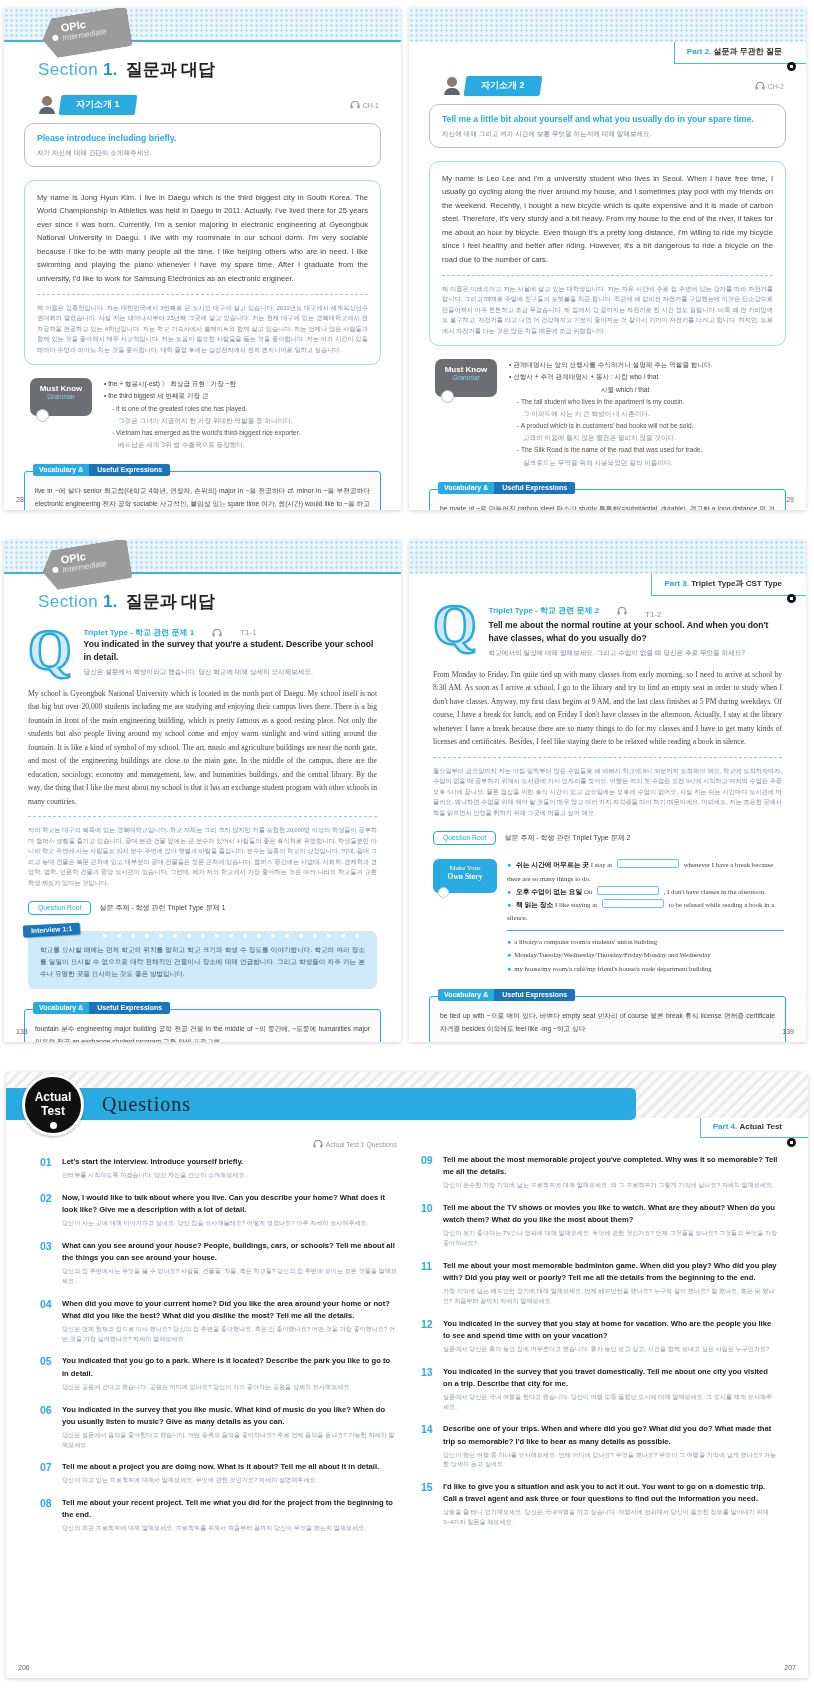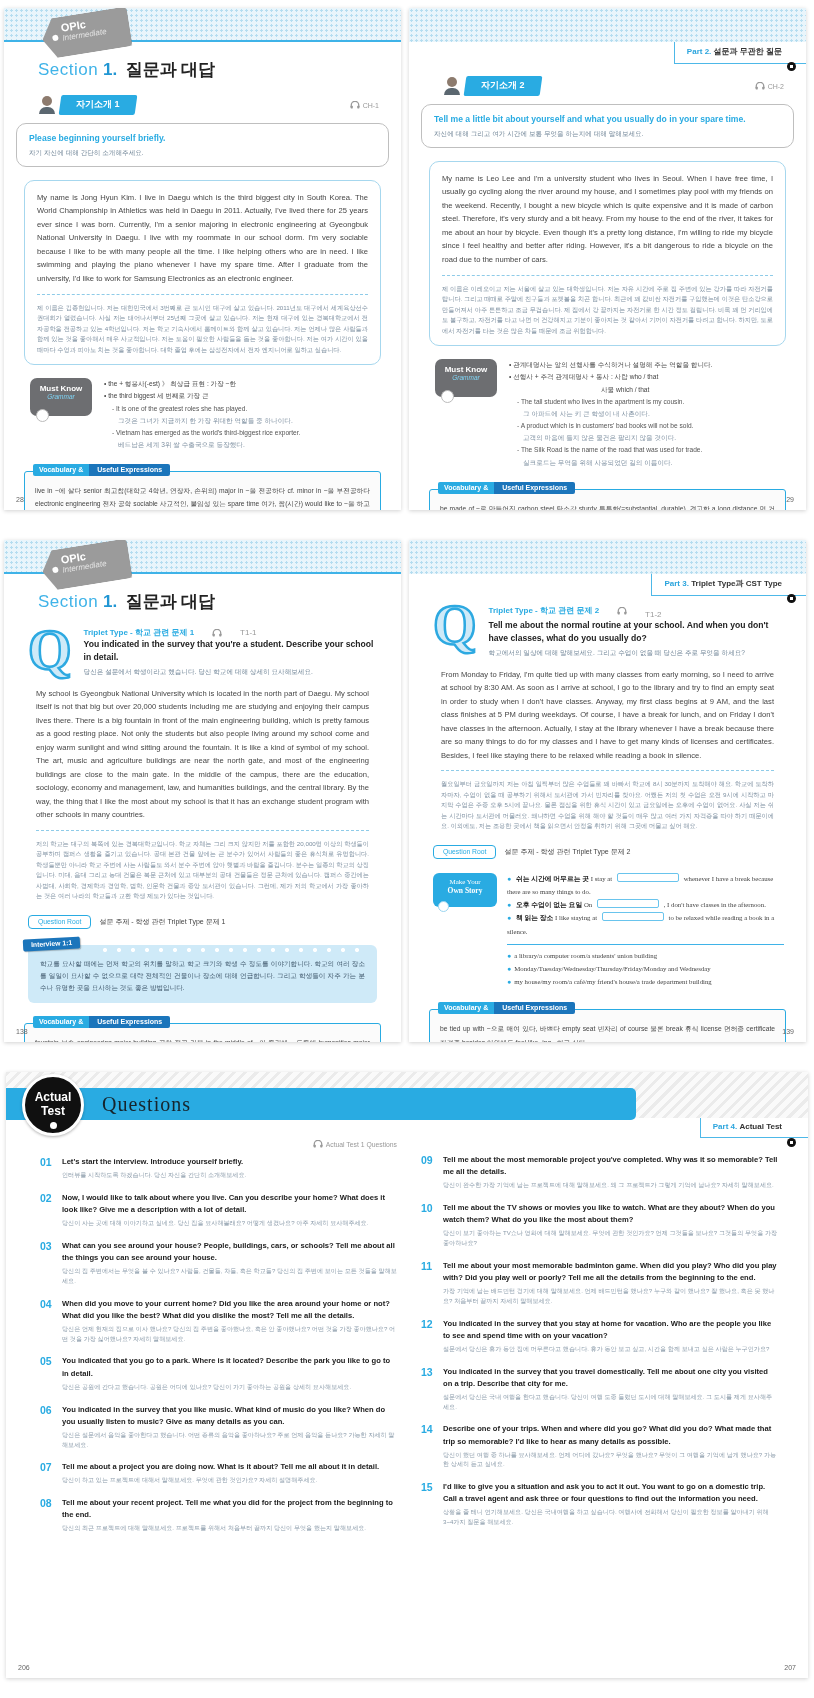--- a/index.html
+++ b/index.html
@@ -43,21 +43,21 @@
   .badge-row { display:flex; align-items:center; margin:14px 22px 0 34px; }
   .avatar { width:18px; height:18px; margin-right:4px; position:relative; }
   .avatar .head { width:10px; height:10px; border-radius:50%; background:#8d7b6e; margin:0 auto; }
   .avatar .body { width:16px; height:7px; border-radius:7px 7px 0 0; background:#5b6770; margin:1px auto 0; }
   .badge { background:#29abe2; color:#fff; font-size:9px; font-weight:bold;
            padding:3px 16px 4px; transform:skewX(-8deg); border-radius:2px; }
   .badge > span { display:inline-block; transform:skewX(8deg); }
   .audio { margin-left:auto; display:flex; align-items:center; gap:3px;
            color:#999; font-size:7px; }
 
-  .qbox { border:1.5px solid #bfbfbf; border-radius:10px; margin:8px 12px 0; padding:8px 12px; }
+  .qbox { border:1.5px solid #bfbfbf; border-radius:10px; margin:8px 20px 0; padding:8px 12px; }
   .qbox .qe { color:#29abe2; font-weight:bold; font-size:8.6px; line-height:1.5; }
   .qbox .qk { color:#6f8496; font-size:6.6px; margin-top:4px; }
 
   .abox { border:1.5px solid #a6d7ee; border-radius:10px; margin:13px 20px 0; padding:10px 12px 9px; }
   .en-p { color:#454545; font-size:7.6px; line-height:1.78; text-align:justify; }
   .ko-p { color:#7d8fa0; font-size:6.2px; line-height:1.7; text-align:justify; }
   .dash { border-top:1px dashed #8ecbe8; margin:8px 0; }
 
   .mk { display:flex; margin:13px 24px 0 26px; }
   .mk-badge { flex-shrink:0; width:62px; height:38px; background:#6d6e71; border-radius:7px;
@@ -82,21 +82,21 @@
 
   .pageno { position:absolute; bottom:7px; font-size:7px; color:#666; }
   .pageno.l { left:12px; } .pageno.r { right:12px; }
 
   .qrow { display:flex; margin:14px 22px 0 24px; }
   .bigQ { font-family:"Liberation Serif", serif; font-size:56px; line-height:.85; font-weight:bold;
           color:#cfeaf8; -webkit-text-stroke:2.5px #2da9e1; margin-right:12px; }
   .qhead .qt { color:#29abe2; font-weight:bold; font-size:8px; display:flex; align-items:center; gap:18px; }
   .qhead .qe { color:#222; font-weight:bold; font-size:8.6px; line-height:1.55; }
   .qhead .qk { color:#6f8496; font-size:6.6px; margin-top:3px; }
-  .flow { margin:10px 32px 0; }
+  .flow { margin:10px 24px 0;font-family:Liberation Serif, serif; }
 
   .qroot { display:flex; align-items:center; gap:8px; margin:13px 24px 0; }
   .qroot .chip { border:1px solid #29abe2; color:#29abe2; font-size:6.8px; padding:2px 9px 3px;
                  border-radius:4px; white-space:nowrap; }
   .qroot .txt { font-size:7px; color:#444; }
 
   .ibox { position:relative; margin:16px 24px 0; background:#cfeaf8; border-radius:6px;
           padding:13px 12px 9px; }
   .ibox .rib { position:absolute; top:-7px; left:-5px; background:#1b75bb; color:#fff;
                font-size:6.8px; font-weight:bold; padding:2px 8px 3px; transform:rotate(-3deg);
@@ -176,21 +176,21 @@
         <div class="audio">
           <svg class="hp" width="10" height="8" viewBox="0 0 16 12">
               <path d="M2 10 V6 a6 6 0 0 1 12 0 V10" fill="none" stroke="#999" stroke-width="2"></path>
               <rect x="1" y="7" width="3.5" height="4.5" rx="1" fill="#999"></rect>
               <rect x="11.5" y="7" width="3.5" height="4.5" rx="1" fill="#999"></rect>
             </svg>
           <span>CH-1</span>
         </div>
       </div>
       <div class="qbox">
-        <div class="qe">Please beginning yourself briefly.</div>
+        <div class="qe">Please introduce including briefly.</div>
         <div class="qk">자기 자신에 대해 간단히 소개해주세요.</div>
       </div>
       <div class="abox">
         <div class="en-p">My name is Jong Hyun Kim. I live in Daegu which is the third biggest city in South Korea. The World Championship in Athletics was held in Daegu in 2011. Actually, I've lived there for 25 years ever since I was born. Currently, I'm a senior majoring in electronic engineering at Gyeongbuk National University in Daegu. I live with my roommate in our school dorm. I'm very sociable because I like to be with many people all the time. I like helping others who are in need. I like swimming and playing the piano whenever I have my spare time. After I graduate from the university, I'd like to work for Samsung Electronics as an electronic engineer.</div>
         <div class="dash"></div>
         <div class="ko-p">제 이름은 김종현입니다. 저는 대한민국에서 3번째로 큰 도시인 대구에 살고 있습니다. 2011년도 대구에서 세계육상선수권대회가 열렸습니다. 사실 저는 태어나서부터 25년째 그곳에 살고 있습니다. 저는 현재 대구에 있는 경북대학교에서 전자공학을 전공하고 있는 4학년입니다. 저는 학교 기숙사에서 룸메이트와 함께 살고 있습니다. 저는 언제나 많은 사람들과 함께 있는 것을 좋아해서 매우 사교적입니다. 저는 도움이 필요한 사람들을 돕는 것을 좋아합니다. 저는 여가 시간이 있을 때마다 수영과 피아노 치는 것을 좋아합니다. 대학 졸업 후에는 삼성전자에서 전자 엔지니어로 일하고 싶습니다.</div>
       </div>
       <div class="mk">
         <div class="mk-badge">
           <div class="m1">Must Know</div>

